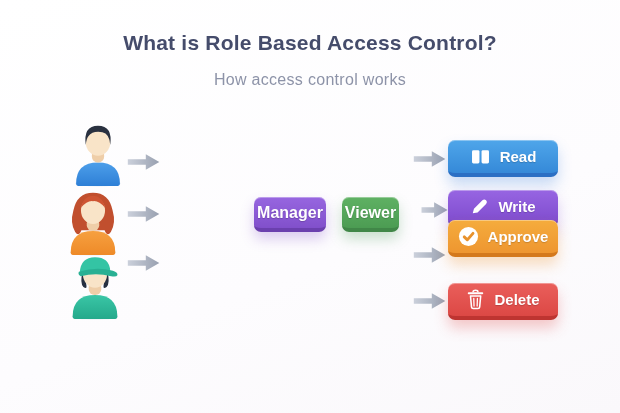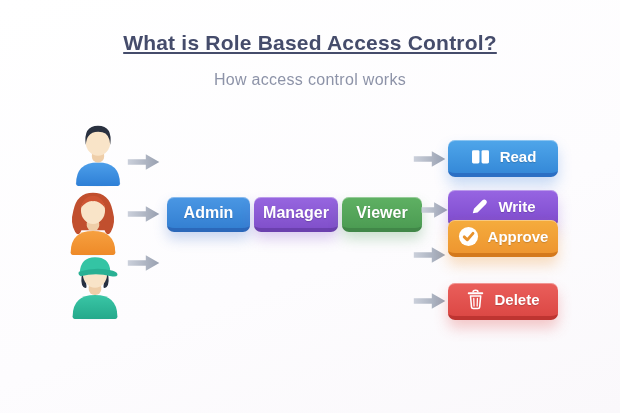--- a/index.html
+++ b/index.html
@@ -3,43 +3,43 @@
 <meta charset="utf-8">
 <style>
   html,body{margin:0;padding:0;}
   body{font-family:"Liberation Sans", sans-serif;}
   .canvas{
     position:relative;width:620px;height:413px;overflow:hidden;
     background:linear-gradient(160deg,#FFFFFF 0%,#FDFCFE 60%,#FAF8FB 100%);
   }
   .title{
     position:absolute;top:31px;left:0;width:100%;text-align:center;
-    font-size:21px;font-weight:bold;color:#454C6B;letter-spacing:.2px;text-decoration:underline;
+    font-size:21px;font-weight:bold;color:#454C6B;letter-spacing:.2px;
   }
   .subtitle{
     position:absolute;top:71px;left:0;width:100%;text-align:center;
     font-size:16px;color:#8D93A8;letter-spacing:.3px;
   }
   .abs{position:absolute;}
   
   .btn{
     position:absolute;display:flex;align-items:center;justify-content:center;
     border-radius:7px;color:#fff;font-weight:bold;
     text-shadow:0 1px 1px rgba(0,0,0,.18);
     box-shadow:inset 0 1px 0 rgba(255,255,255,.35);
   }
   .role-btn{height:31px;font-size:16px;border-bottom:4px solid;}
   .perm-btn{left:448px;width:110px;height:33px;font-size:15px;border-bottom:4px solid;gap:9px;}
   .btn-admin  {left:167px;top:197px;width:83px;
     background:linear-gradient(180deg,#4A97E4,#3480D2);border-color:#2B68BA;
     box-shadow:inset 0 1px 0 rgba(255,255,255,.35),0 7px 13px rgba(60,110,200,.28);}
-  .btn-manager{left:254px;top:197px;width:84px;
+  .btn-manager{left:254px;top:197px;width:72px;
     background:linear-gradient(180deg,#9766E0,#8150CB);border-color:#6B40AE;
     box-shadow:inset 0 1px 0 rgba(255,255,255,.35),0 7px 13px rgba(130,80,200,.28);}
-  .btn-viewer {left:342px;top:197px;width:80px;
+  .btn-viewer {left:342px;top:197px;width:57px;
     background:linear-gradient(180deg,#5FB163,#4C9C53);border-color:#418748;
     box-shadow:inset 0 1px 0 rgba(255,255,255,.35),0 7px 13px rgba(70,150,80,.28);}
   .btn-read   {top:140px;background:linear-gradient(180deg,#4FA6EA,#3589D8);border-color:#2B6FC4;
     box-shadow:inset 0 1px 0 rgba(255,255,255,.35),0 8px 14px rgba(60,130,220,.28);}
   .btn-write  {top:190px;background:linear-gradient(180deg,#9765E2,#7F4CCE);border-color:#6A3CB2;
     box-shadow:inset 0 1px 0 rgba(255,255,255,.35),0 8px 14px rgba(130,80,210,.28);}
   .btn-approve{top:220px;background:linear-gradient(180deg,#F5AC3D,#EE9630);border-color:#D4791C;
     box-shadow:inset 0 1px 0 rgba(255,255,255,.35),0 8px 14px rgba(240,150,50,.3);}
   .btn-delete {top:283px;background:linear-gradient(180deg,#EA5F5B,#DC4845);border-color:#BE3431;
     box-shadow:inset 0 1px 0 rgba(255,255,255,.35),0 8px 14px rgba(225,80,80,.3);text-align:right;}
@@ -117,23 +117,20 @@
     <svg width="34" height="18" viewBox="0 0 36 20">
         <polygon points="0,7 20,7 20,1.5 35,10 20,18.5 20,13 0,13" fill="url(#arrowGrad)"></polygon>
       </svg>
   </div>
   <div class="abs" style="left:127px;top:254px">
     <svg width="34" height="18" viewBox="0 0 36 20">
         <polygon points="0,7 20,7 20,1.5 35,10 20,18.5 20,13 0,13" fill="url(#arrowGrad)"></polygon>
       </svg>
   </div>
 
-  <div class="btn role-btn btn-admin">
-    <span>Admin</span>
-  </div>
   <div class="btn role-btn btn-manager">
     <span>Manager</span>
   </div>
   <div class="btn role-btn btn-viewer">
     <span>Viewer</span>
   </div>
 
   <div class="abs" style="left:413px;top:150px">
     <svg width="34" height="18" viewBox="0 0 36 20">
         <polygon points="0,7 20,7 20,1.5 35,10 20,18.5 20,13 0,13" fill="url(#arrowGrad)"></polygon>

